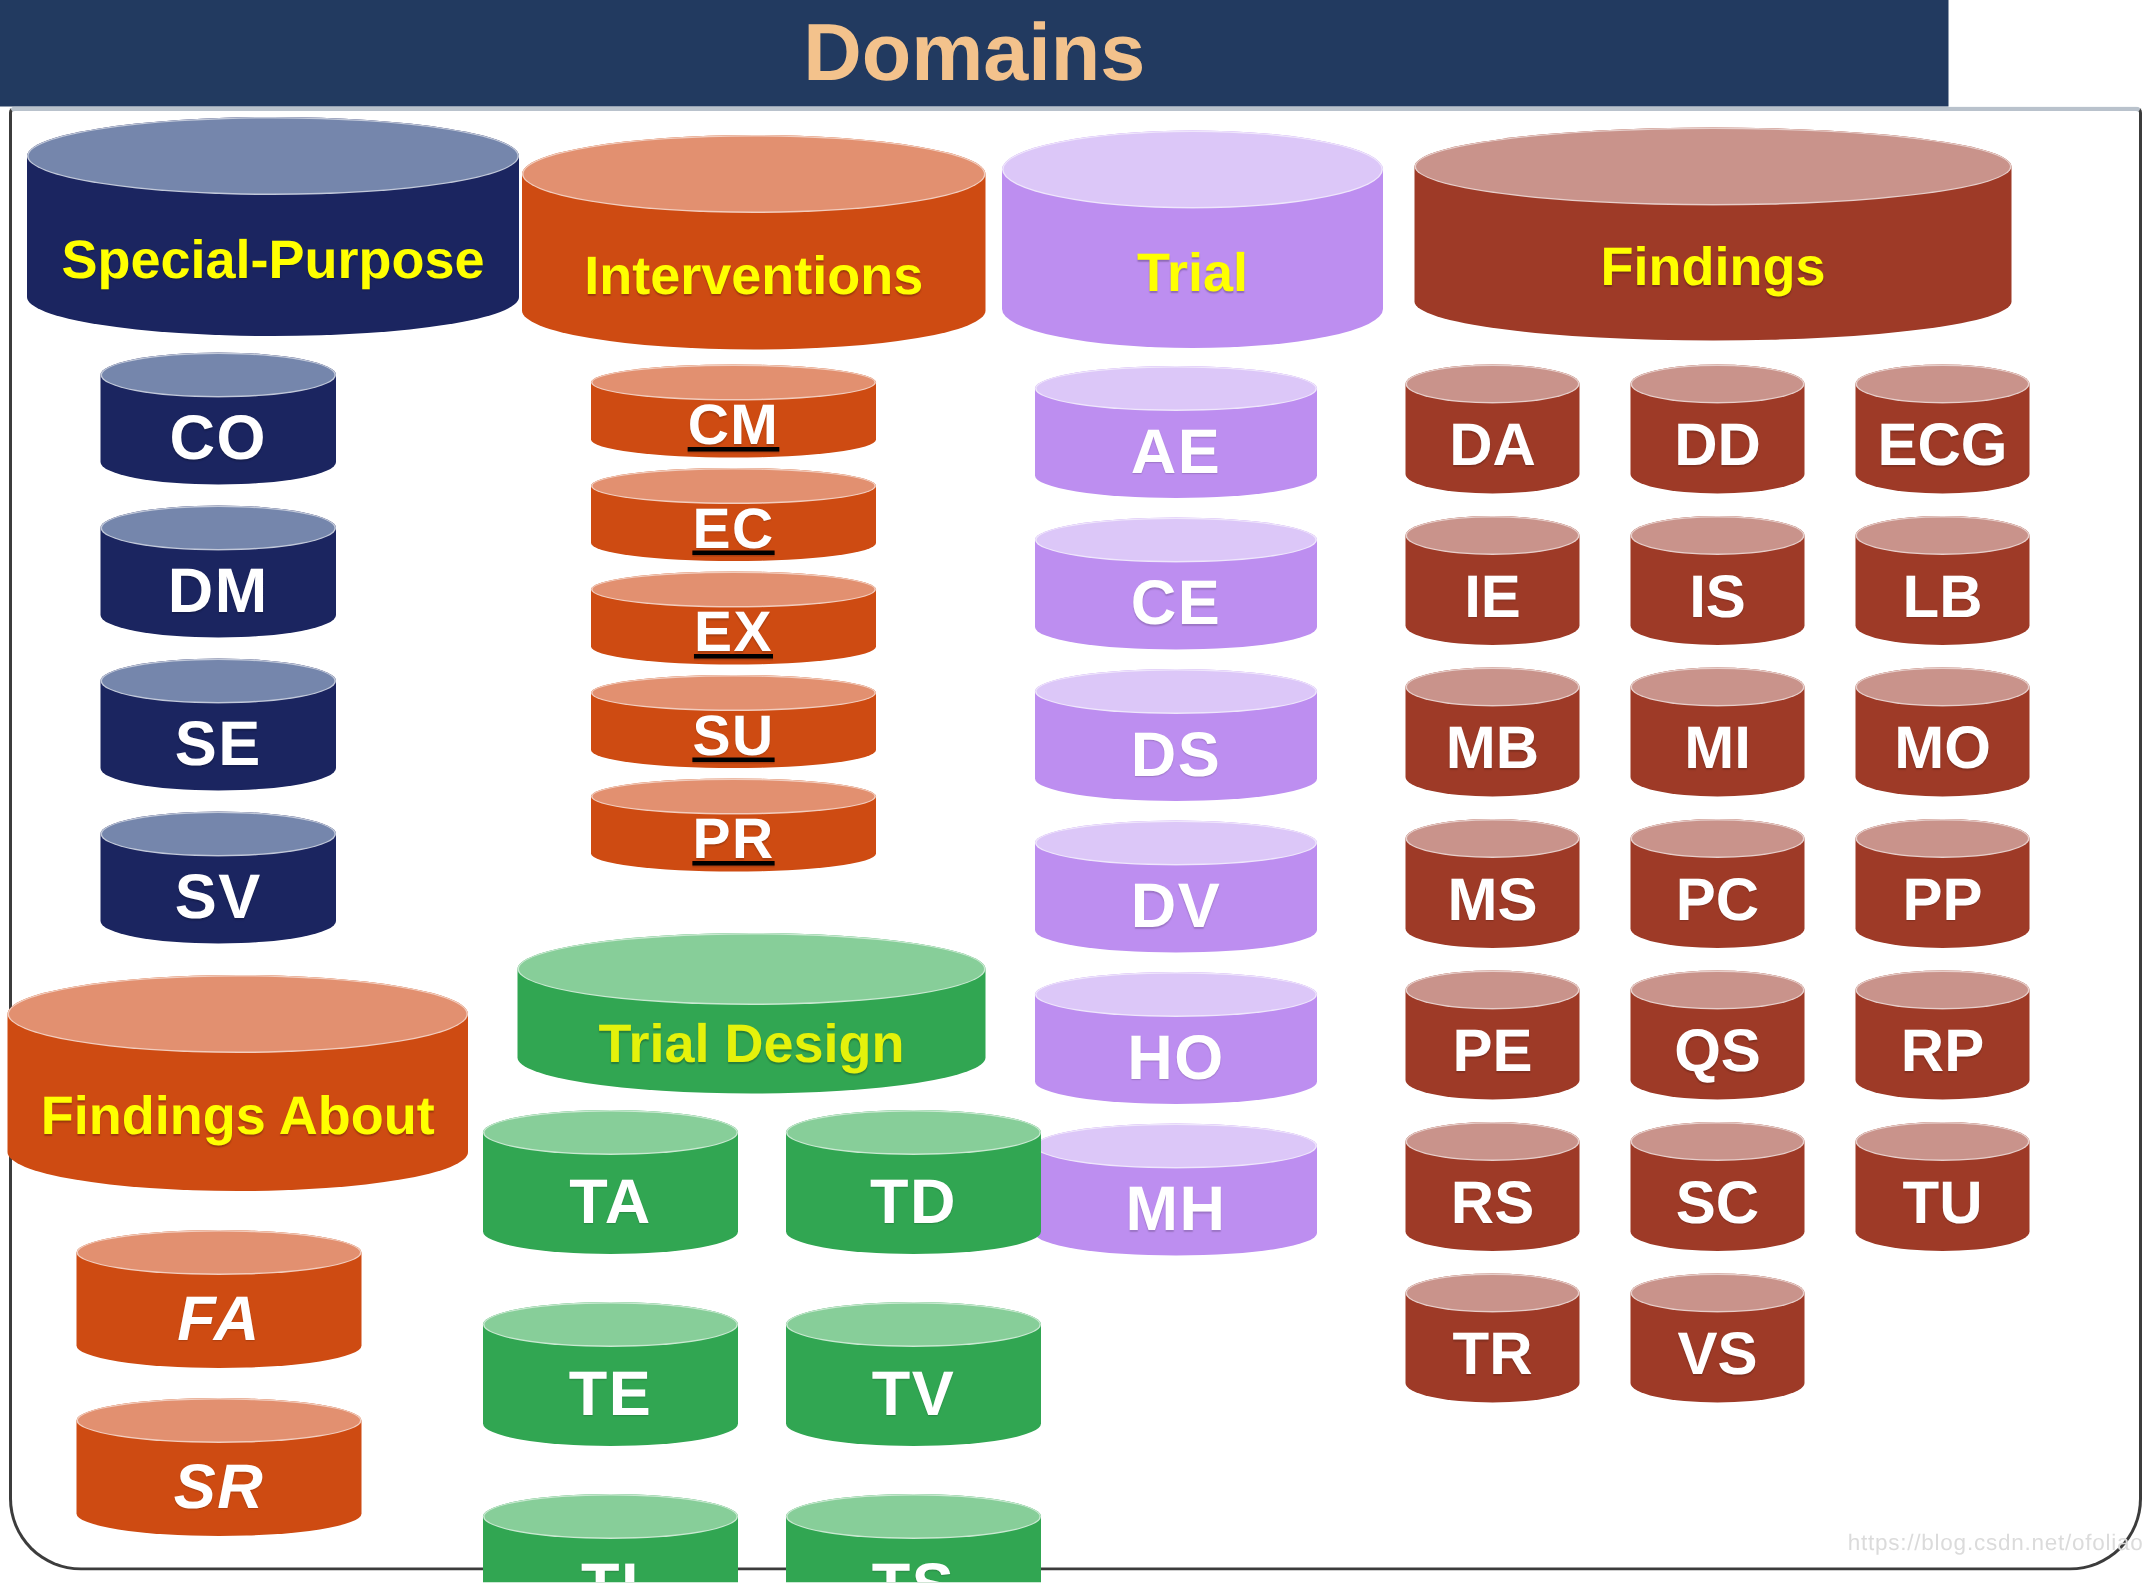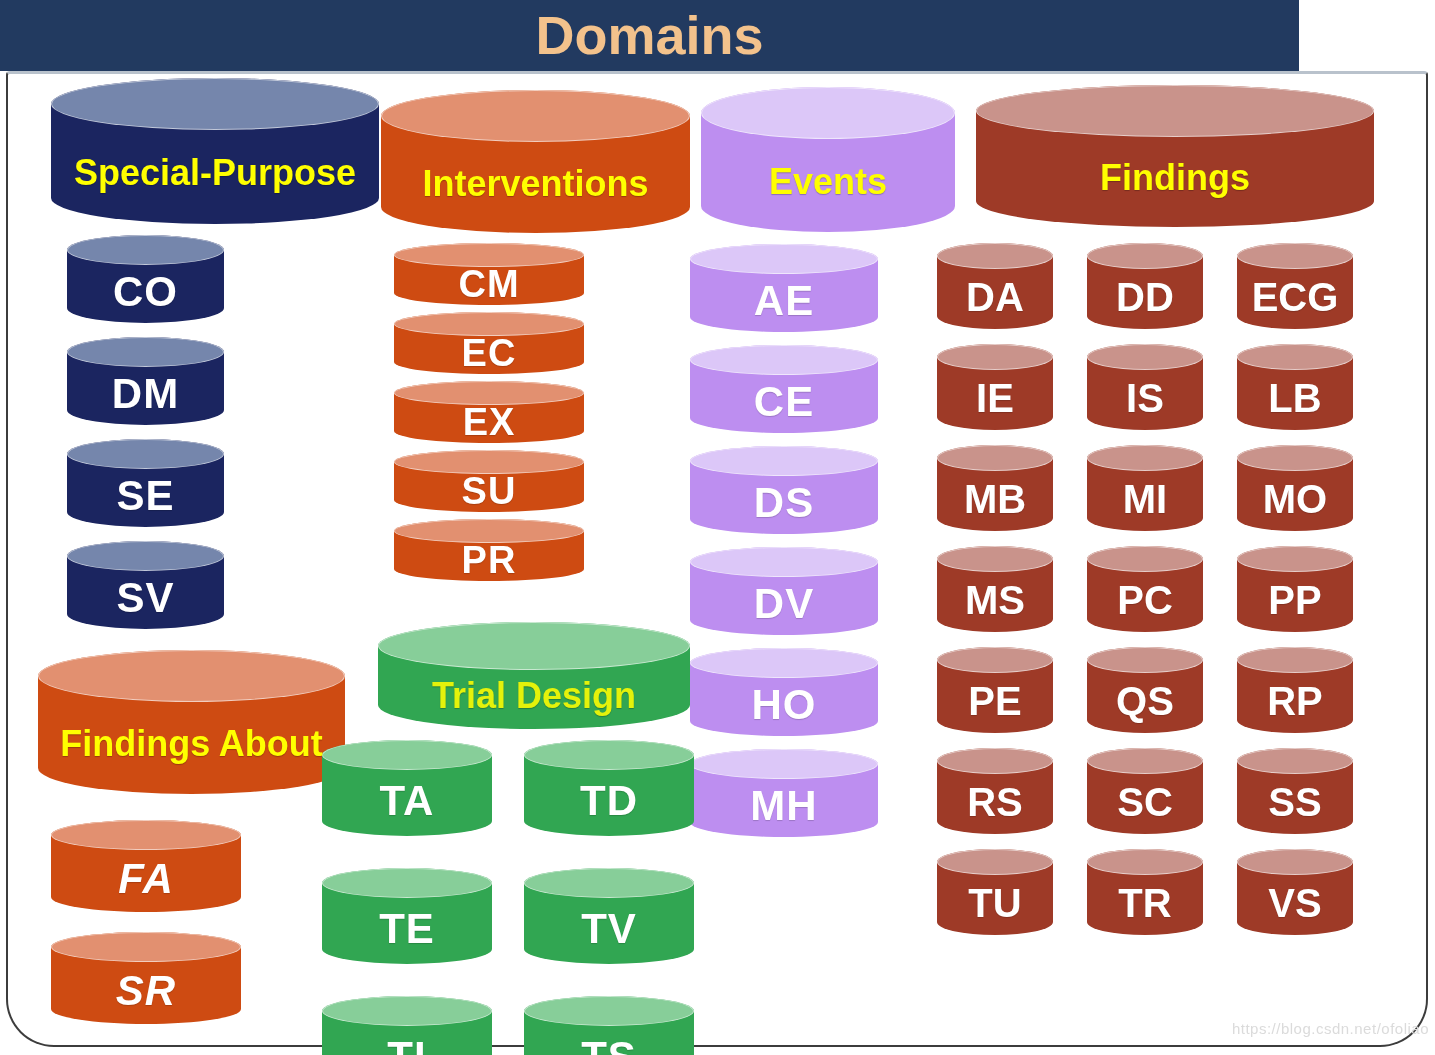--- a/index.html
+++ b/index.html
@@ -50,33 +50,33 @@
     color:var(--c-code-text);font-size:42px;letter-spacing:1px;
     text-shadow:0 1px 1px rgba(0,0,0,.18);
   }
   
   .navy{background:var(--c-navy-body);}     .navy>.cyl-top{background:var(--c-navy-top);}
   .orange{background:var(--c-orange-body);} .orange>.cyl-top{background:var(--c-orange-top);}
   .purple{background:var(--c-purple-body);} .purple>.cyl-top{background:var(--c-purple-top);}
   .red{background:var(--c-red-body);}       .red>.cyl-top{background:var(--c-red-top);}
   .green{background:var(--c-green-body);}   .green>.cyl-top{background:var(--c-green-top);}
   
-  .hdr{position:absolute;margin-left:33px;--e:26px;}
+  .hdr{position:absolute;--e:26px;}
   .hdr-sp{left:18px;top:78px;width:328px;height:146px;}
   .hdr-int{left:348px;top:90px;width:309px;height:143px;}
   .hdr-ev{left:668px;top:87px;width:254px;height:145px;}
   .hdr-fi{left:943px;top:85px;width:398px;height:142px;}
   .hdr-fa{left:5px;top:650px;width:307px;height:144px;}
   .hdr-td{left:345px;top:622px;width:312px;height:107px;--e:24px;}
 
   .stack{position:absolute;display:flex;flex-direction:column;}
   .stack-sp{left:67px;top:235px;width:157px;gap:14px;}
   .stack-sp .cyl{height:88px;--e:15px;}
   .stack-int{left:394px;top:243px;width:190px;gap:7px;}
-  .stack-int .cyl{height:62px;--e:12px;}
+  .stack-int .cyl{height:62px;text-decoration:underline;--e:12px;}
   .stack-int .code{font-size:38px;}
   .stack-ev{left:690px;top:244px;width:188px;gap:13px;}
   .stack-ev .cyl{height:88px;--e:15px;}
   .stack-fa{left:51px;top:820px;width:190px;gap:20px;}
   .stack-fa .cyl{height:92px;font-style:italic;--e:15px;}
 
   .grid-fi{
     position:absolute;left:937px;top:243px;
     display:grid;grid-template-columns:repeat(3,116px);
     column-gap:34px;row-gap:15px;
@@ -152,21 +152,21 @@
         <span class="code">SU</span>
       </div>
     <div class="cyl orange">
         <div class="cyl-top"></div>
         <span class="code">PR</span>
       </div>
   </div>
 
   <div class="cyl purple hdr hdr-ev">
     <div class="cyl-top"></div>
-    <span class="glabel">Events</span>
+    <span class="glabel">Trial</span>
   </div>
   <div class="stack stack-ev">
     <div class="cyl purple">
         <div class="cyl-top"></div>
         <span class="code">AE</span>
       </div>
     <div class="cyl purple">
         <div class="cyl-top"></div>
         <span class="code">CE</span>
       </div>
@@ -256,24 +256,20 @@
     <div class="cyl red">
         <div class="cyl-top"></div>
         <span class="code">RS</span>
       </div>
     <div class="cyl red">
         <div class="cyl-top"></div>
         <span class="code">SC</span>
       </div>
     <div class="cyl red">
         <div class="cyl-top"></div>
-        <span class="code">SS</span>
-      </div>
-    <div class="cyl red">
-        <div class="cyl-top"></div>
         <span class="code">TU</span>
       </div>
     <div class="cyl red">
         <div class="cyl-top"></div>
         <span class="code">TR</span>
       </div>
     <div class="cyl red">
         <div class="cyl-top"></div>
         <span class="code">VS</span>
       </div>

